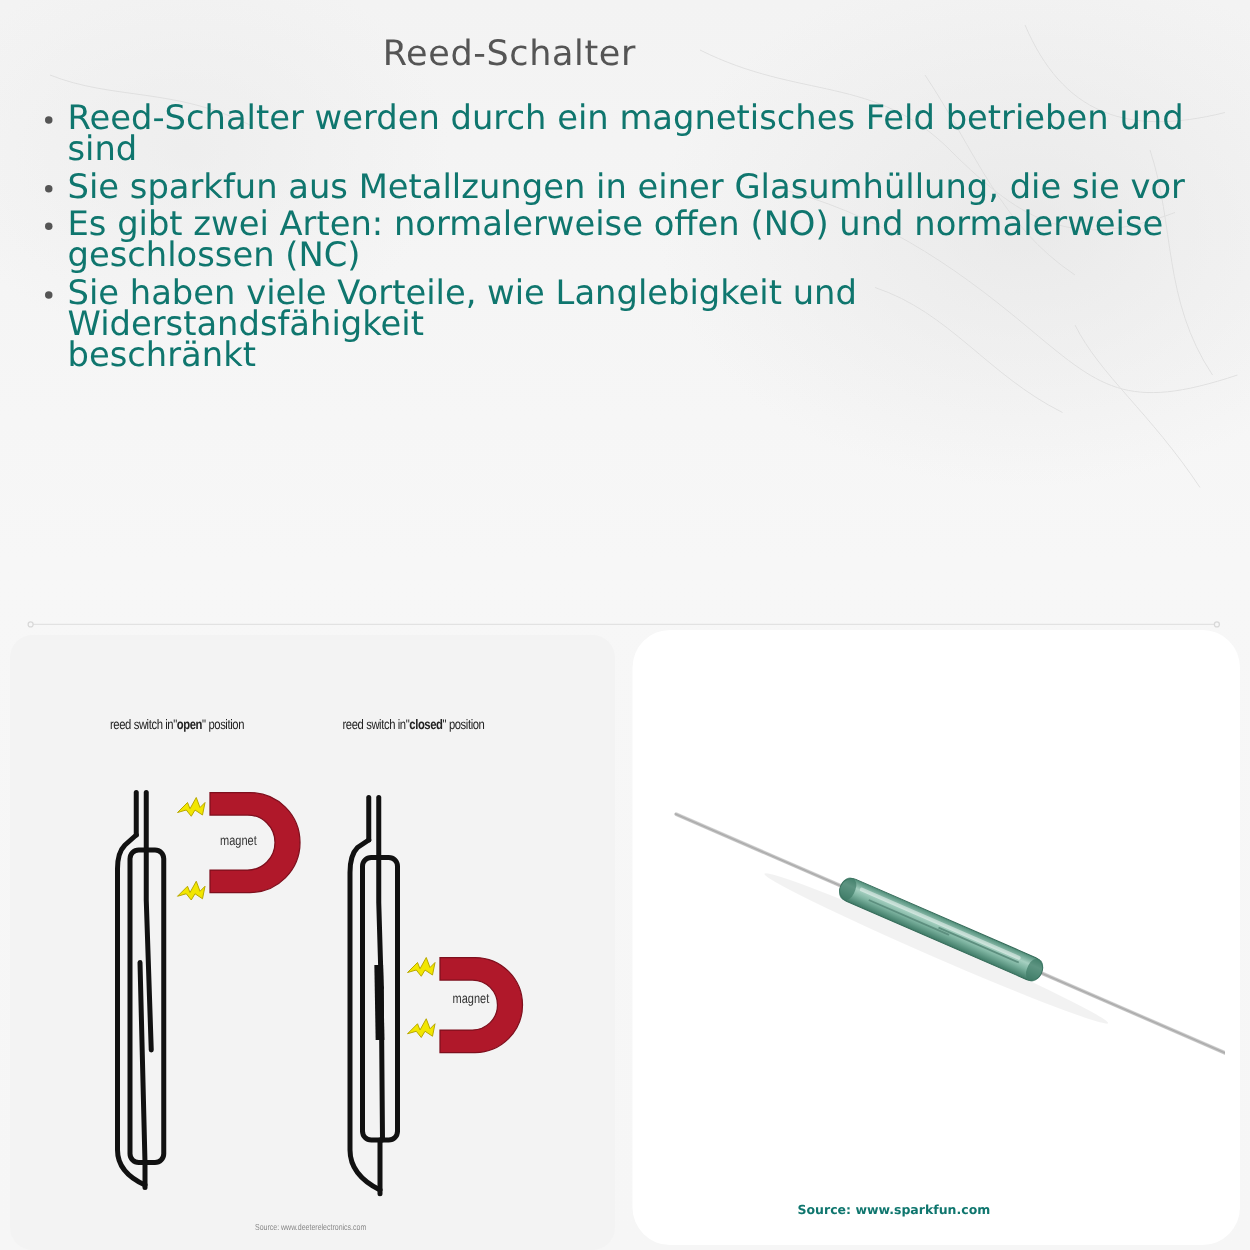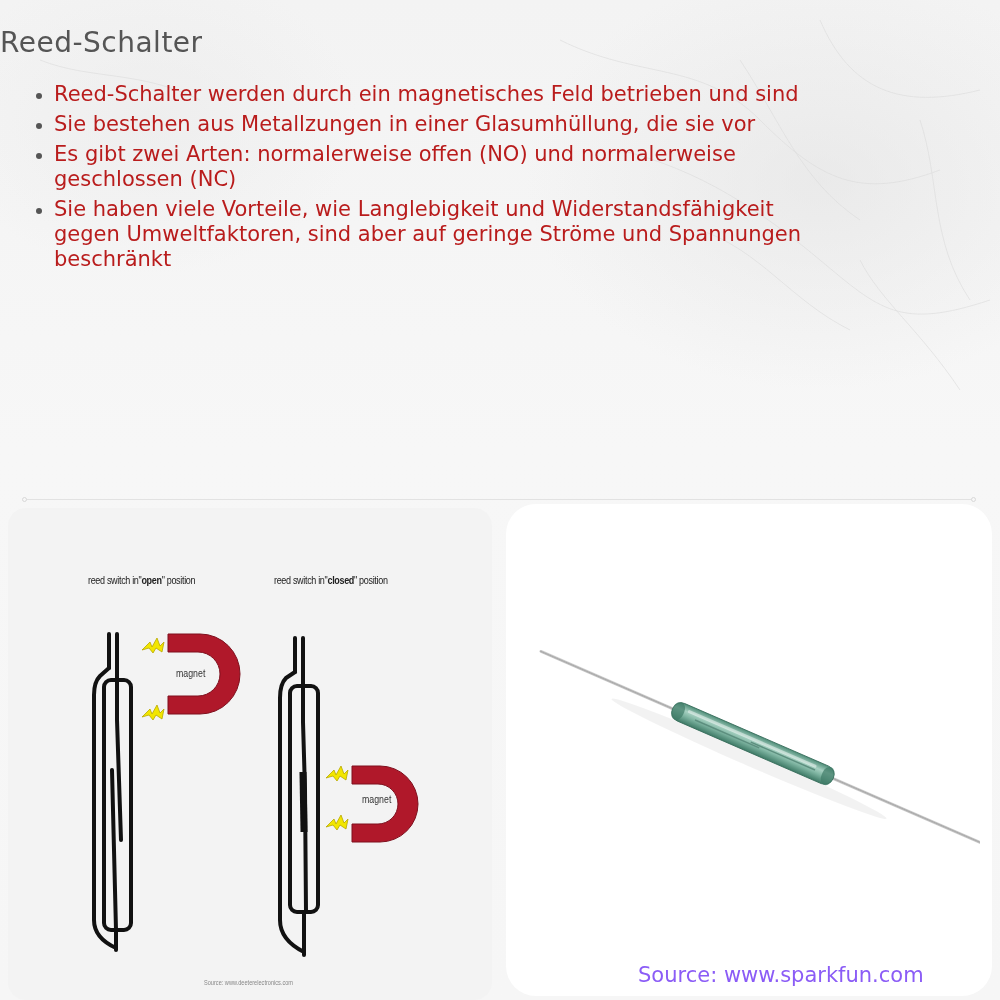--- a/index.html
+++ b/index.html
@@ -15,34 +15,34 @@
     .bg {
       position: absolute; inset: 0;
       background:
         radial-gradient(ellipse 420px 300px at 820px 180px, rgba(225,225,225,0.55), rgba(245,245,245,0) 70%),
         radial-gradient(ellipse 300px 220px at 150px 120px, rgba(232,232,232,0.5), rgba(245,245,245,0) 70%),
         linear-gradient(180deg, #f3f3f3 0%, #f7f7f7 45%, #f6f6f6 100%);
     }
     .bg svg { position: absolute; inset: 0; }
     .title {
       position: absolute; top: 26px; left: 0; width: 815px;
-      text-align: left;
+      text-align: center;
       font-size: 28px; letter-spacing: 0.5px;
       color: #555555;
     }
     .bullets {
       position: absolute; left: 34px; top: 82px; width: 930px;
       list-style: none;
     }
     .bullets li {
       position: relative;
       padding-left: 20px;
-      font-size: 21px;
+      font-size: 27px;
       line-height: 25px;
-      color: #b91c1c;
+      color: #0f766e;
       margin-bottom: 5px;
     }
     .bullets li.gap { }
     .bullets li::before {
       content: "";
       position: absolute; left: 2px; top: 11px;
       width: 6px; height: 6px; border-radius: 50%;
       background: #555555;
     }
     .divider {
@@ -80,22 +80,23 @@
     }
     .diag-source {
       position: absolute; left: 204px; top: 979px;
       font-family: "Liberation Sans", sans-serif;
       font-size: 7px; color: #888;
       transform: scaleX(0.8); transform-origin: left center;
       white-space: nowrap;
     }
     .photo-source {
       position: absolute; left: 638px; top: 963px;
-      font-size: 21px; color: #8b5cf6;
+      font-size: 10px; color: #0f766e;
       white-space: nowrap;
+      font-weight: bold;
     }
     svg.abs { position: absolute; }
   </style>
 </head>
 <body>
 
 <div class="bg">
   <svg width="1000" height="500" viewBox="0 0 1000 500">
     <g stroke="#dcdcdc" stroke-width="0.8" fill="none" opacity="0.8">
       <path d="M560 40 C640 80 700 60 760 120 S860 200 940 170"></path>
@@ -110,29 +111,28 @@
   </svg>
 </div>
 
 <div class="title">Reed-Schalter</div>
 
 <ul class="bullets">
   <li>
     <div>Reed-Schalter werden durch ein magnetisches Feld betrieben und sind</div>
   </li>
   <li>
-    <div>Sie bestehen aus Metallzungen in einer Glasumhüllung, die sie vor</div>
+    <div>Sie sparkfun aus Metallzungen in einer Glasumhüllung, die sie vor</div>
   </li>
   <li class="gap">
     <div>Es gibt zwei Arten: normalerweise offen (NO) und normalerweise</div>
     <div>geschlossen (NC)</div>
   </li>
   <li>
     <div>Sie haben viele Vorteile, wie Langlebigkeit und Widerstandsfähigkeit</div>
-    <div>gegen Umweltfaktoren, sind aber auf geringe Ströme und Spannungen</div>
     <div>beschränkt</div>
   </li>
 </ul>
 
 <div class="divider">
   <span class="dot" style="left:-2px"></span>
   <span class="dot" style="right:-2px"></span>
 </div>
 
 <div class="panel-left"></div>

